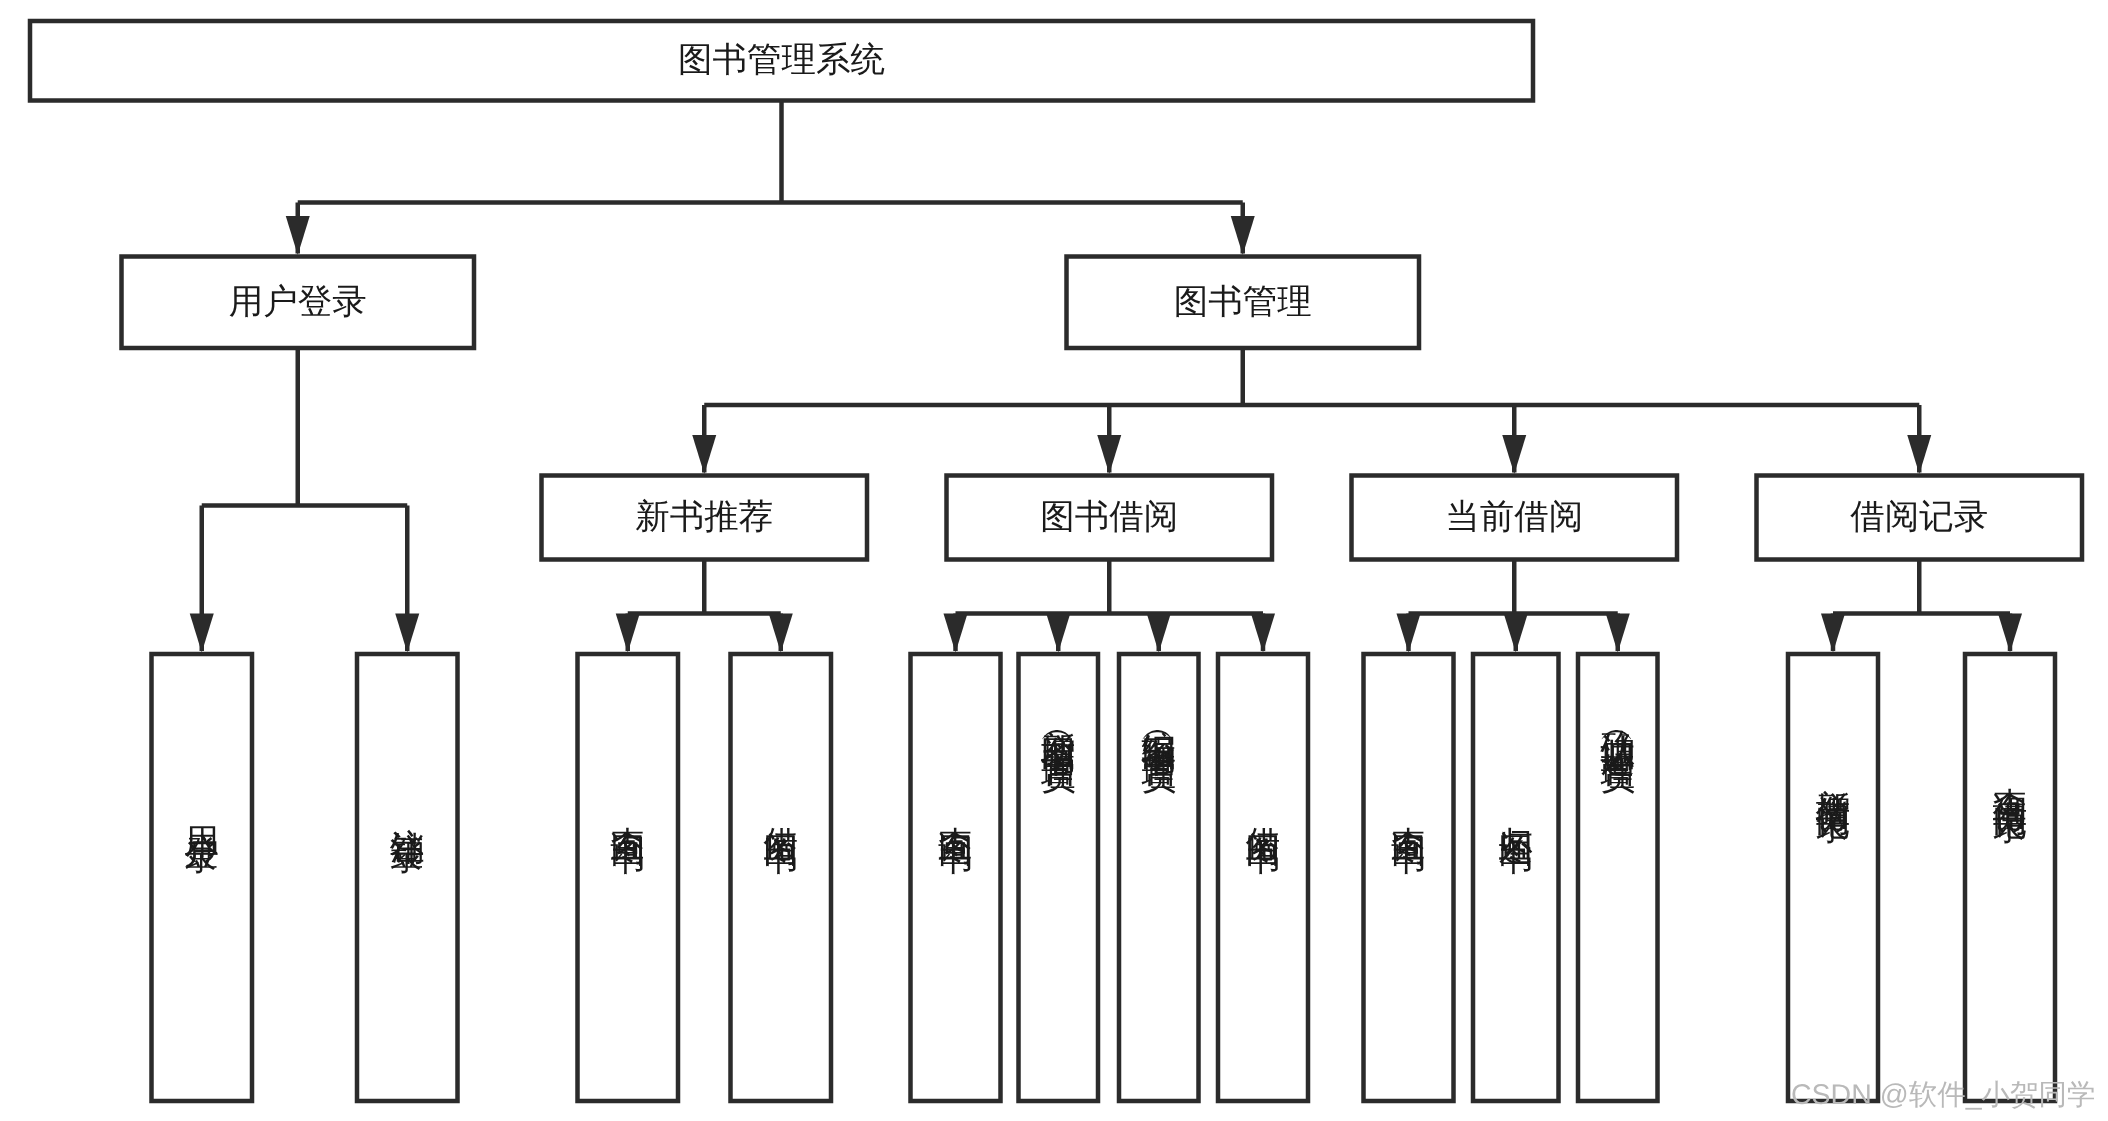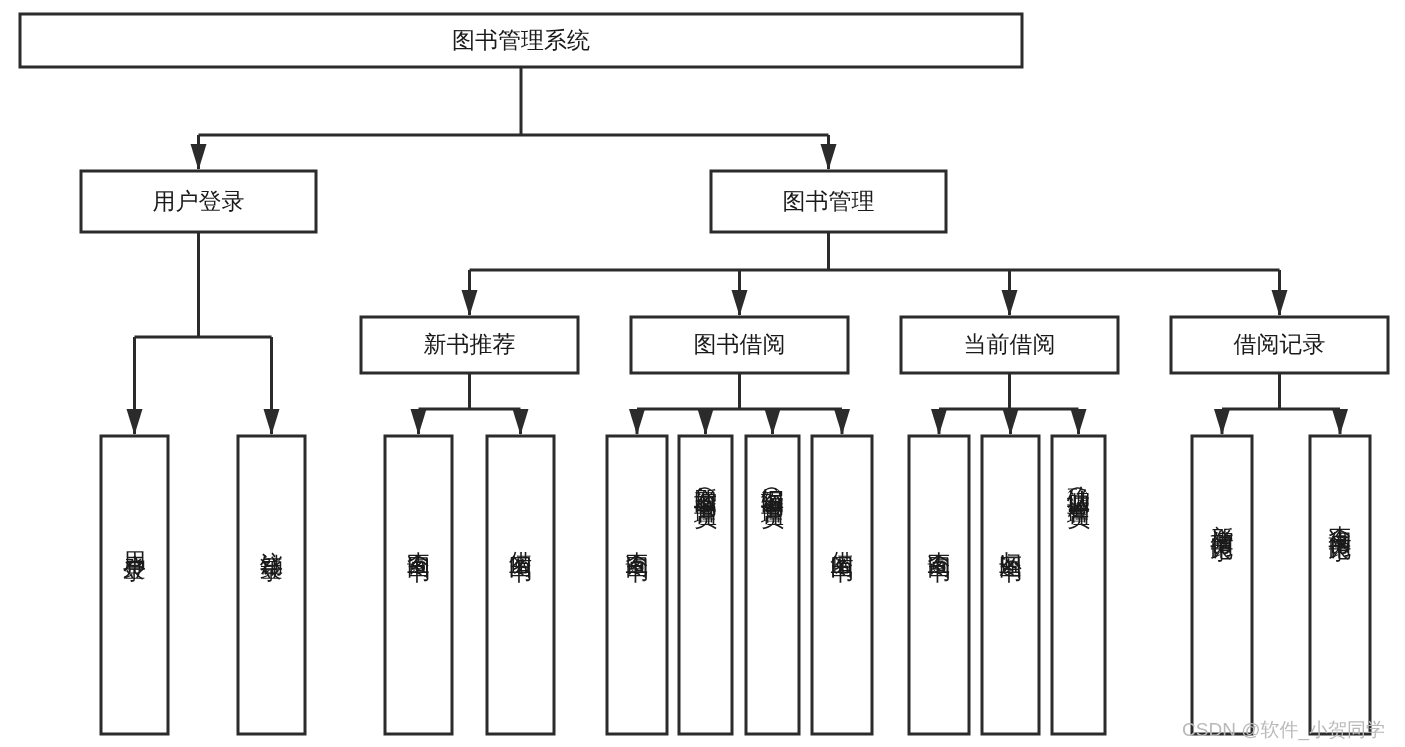--- a/index.html
+++ b/index.html
@@ -60,21 +60,21 @@
     text-orientation: upright;
     font-family: "Liberation Sans", "DejaVu Sans", sans-serif;
     font-size: 23px;
     line-height: 1;
     color: #1a1a1a;
     letter-spacing: 3px;
     white-space: nowrap;
   }
   .watermark {
     position: absolute;
-    right: 20px;
+    right: 8px;
     bottom: 4px;
     font-family: "Liberation Sans", "DejaVu Sans", sans-serif;
     font-size: 19px;
     color: #b9b9b9;
     white-space: nowrap;
     pointer-events: none;
     text-align: right;
   }
 </style>
 </head>

